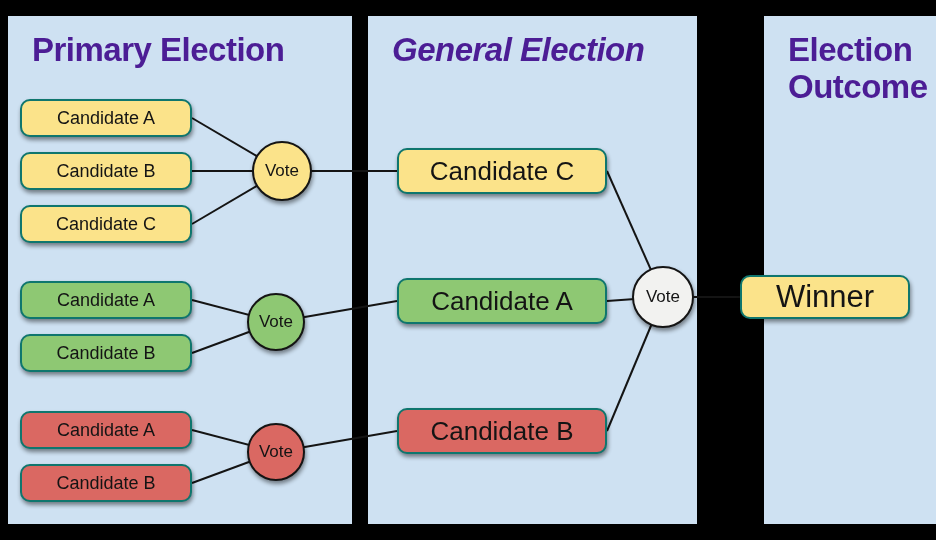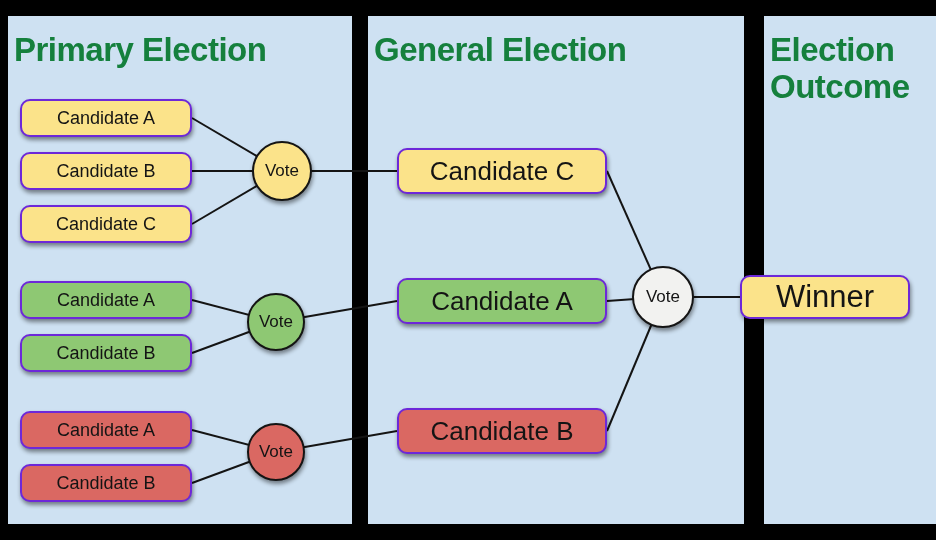--- a/index.html
+++ b/index.html
@@ -14,46 +14,46 @@
     overflow: hidden;
   }
 
   .panel {
     position: absolute;
     top: 16px;
     height: 508px;
     background: #cee1f2;
   }
   #panel-primary { left: 8px;   width: 344px; }
-  #panel-general { left: 368px; width: 376px; }
+  #panel-general { left: 368px; width: 329px; font-style: italic; }
   #panel-outcome { left: 716px; width: 212px; margin-left: 48px; }
 
   .panel-title {
     font-size: 33px;
     font-weight: bold;
-    color: #15803d;
+    color: #4c1d95;
     letter-spacing: -0.5px;
     line-height: 1.12;
-    padding: 16px 10px 0 6px;
+    padding: 16px 10px 0 24px;
   }
 
   svg.lines {
     position: absolute;
     left: 0; top: 0;
     width: 936px; height: 540px;
     pointer-events: none;
   }
   svg.lines line { stroke: #141414; stroke-width: 2; }
 
   .cbox {
     position: absolute;
     display: flex;
     align-items: center;
     justify-content: center;
-    border: 2px solid #6d28d9;
+    border: 2px solid #0f766e;
     border-radius: 10px;
     color: #141414;
     box-shadow: 1px 3px 4px rgba(0,0,0,0.45);
     white-space: nowrap;
   }
   .small  { width: 172px; height: 38px; font-size: 18px; }
   .big    { width: 210px; height: 46px; font-size: 26px; }
   .winner { width: 170px; height: 44px; font-size: 31px; }
 
   .yellow { background: #fbe38a; }

